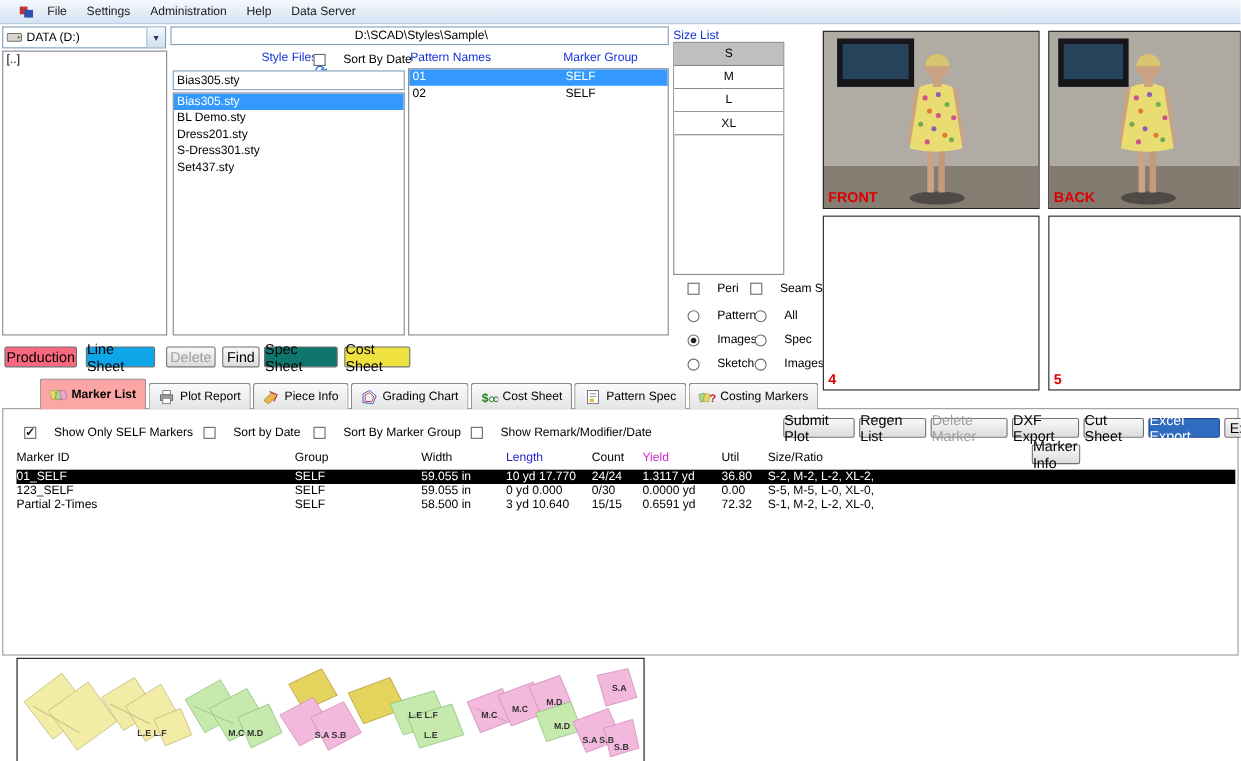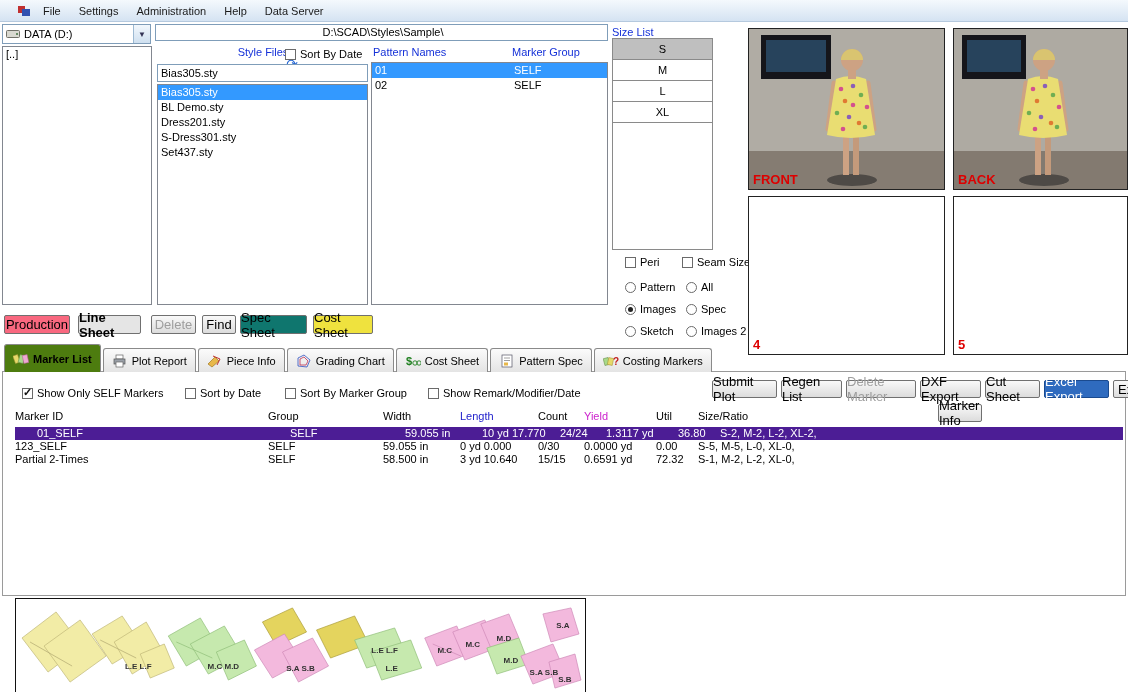--- a/index.html
+++ b/index.html
@@ -20,21 +20,21 @@
   .btn { position:absolute; height:19px; border:1px solid #707070; border-radius:2px;
     background:linear-gradient(#f9f9f9,#dcdcdc); display:flex; align-items:center;
     justify-content:center; font-size:13px; color:#000; cursor:default; }
   .btn.disabled { color:#9e9e9e; }
   .cbx { display:inline-block; width:11px; height:11px; background:#fff; border:1px solid #6a6a6a;
     position:relative; vertical-align:middle; }
   .cbx.checked::after { content:"✓"; position:absolute; left:0px; top:-3px; font-size:11px; font-weight:bold; color:#111; }
   .rad { display:inline-block; width:11px; height:11px; background:#fff; border:1px solid #6a6a6a;
     border-radius:50%; position:relative; vertical-align:middle; }
   .rad.on::after { content:""; position:absolute; left:2px; top:2px; width:5px; height:5px; border-radius:50%; background:#222; }
-  .ctl-row { position:absolute; display:flex; align-items:center; gap:4px; white-space:nowrap; }
+  .ctl-row { position:absolute; display:flex; align-items:center; gap:16px; white-space:nowrap; }
 
   
   .drive-combo { position:absolute; left:2px; top:24px; width:149px; height:20px;
     background:#fff; border:1px solid #7f9db9; display:flex; align-items:center; }
   .drive-combo .dicon { margin:0 4px 0 3px; }
   .drive-combo .dval { flex:1; }
   .drive-combo .darrow { width:17px; height:18px; background:linear-gradient(#f2f7fc,#cfe0f0);
     border-left:1px solid #9db9d2; display:flex; align-items:center; justify-content:center; font-size:8px; color:#335; }
   .folder-list { position:absolute; left:2px; top:46px; width:150px; height:259px; }
   .folder-list .item { padding:1px 3px; }
@@ -67,48 +67,48 @@
   .size-cell.selsz { background:#bfbfbf; }
 
   
   .photo { position:absolute; border:1px solid #222; overflow:hidden; background:#aaa; }
   .photo svg { display:block; }
   .photo-label { position:absolute; left:4px; bottom:2px; color:#dd0000; font-weight:bold; font-size:13px; }
   .blank-panel { position:absolute; border:1px solid #222; background:#fff; }
 
   
   .btn.pink   { background:#f9687f; }
-  .btn.green  { background:#e5e5e5;font-weight:bold; }
+  .btn.green  { background:#0ea5e9; }
   .btn.cyan   { background:#0f766e; }
   .btn.yellow { background:#efe23e; }
   .btn.excel  { background:#2f6bbf; color:#fff; border-color:#1a4a8f; }
 
   
   .tabbar { position:absolute; left:4px; top:345px; height:27px; display:flex; align-items:flex-end; z-index:2; }
   .tab { display:flex; align-items:center; gap:4px; padding:0 8px; height:24px;
     border:1px solid #8a8a8a; border-bottom:none; border-radius:3px 3px 0 0;
     background:linear-gradient(#fbfbfb,#e4e4e4); margin-right:2px; cursor:default; }
-  .tab.selected { height:28px; background:#4d7c0f; font-weight:bold; position:relative; z-index:3; }
+  .tab.selected { height:28px; background:#fca5a5; font-weight:bold; position:relative; z-index:3;margin-left:32px; }
   .tab svg { width:16px; height:14px; }
   .panel-border { position:absolute; left:2px; top:371px; width:1124px; height:225px;
     border:1px solid #9a9a9a; background:#fff; z-index:1; }
 
   
   .mk { z-index:4; }
   .mk-cbx-row { top:387px; z-index:4; }
 
   
   .mtable { position:absolute; left:15px; top:408px; width:1108px; z-index:4; }
   .mrow { display:grid; grid-template-columns:253px 115px 77px 78px 46px 72px 42px 1fr;
     height:13px; align-items:center; line-height:13px; white-space:nowrap; }
   .mhead { height:16px; margin-bottom:3px; }
   .mhead span { font-size:11px; }
   .h-length { color:#2222cc; }
   .h-yield  { color:#cc22cc; }
-  .mrow.rowsel { background:#4c1d95; color:#fff;padding-left:22px; }
+  .mrow.rowsel { background:#000000; color:#fff; }
 
   
   .preview { position:absolute; left:15px; top:598px; width:571px; height:96px;
     border:1px solid #111; background:#fff; z-index:4; }
 </style>
 </head>
 <body>
 
 <div id="app">
 

